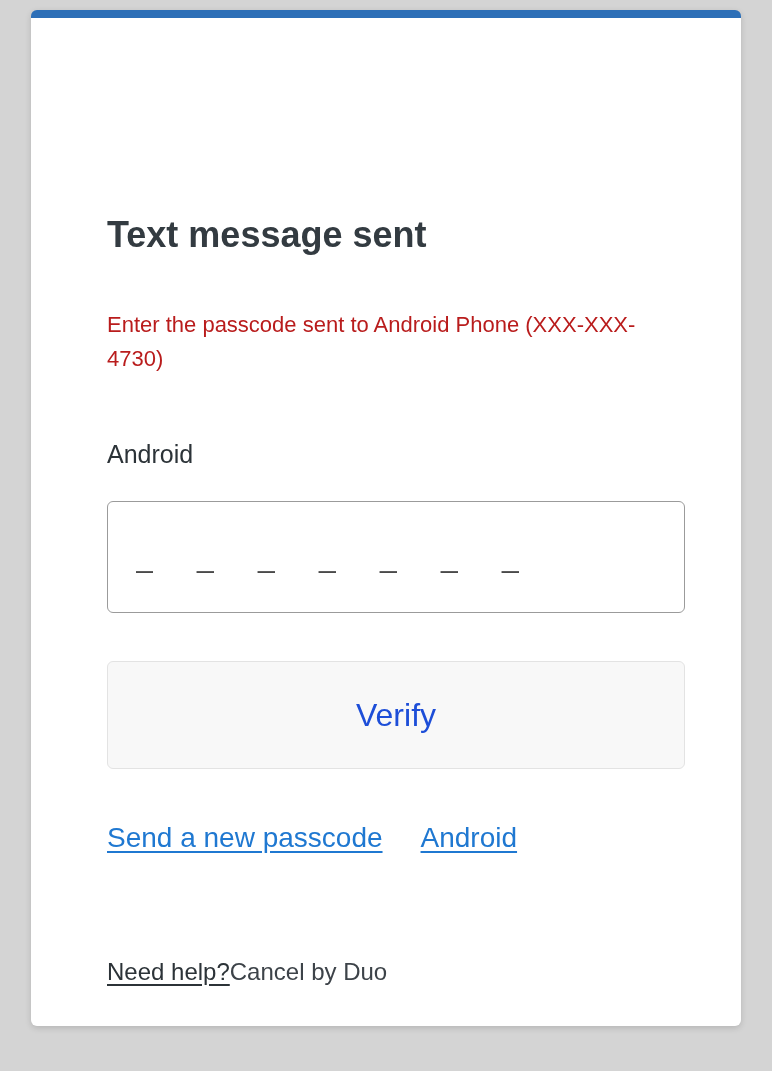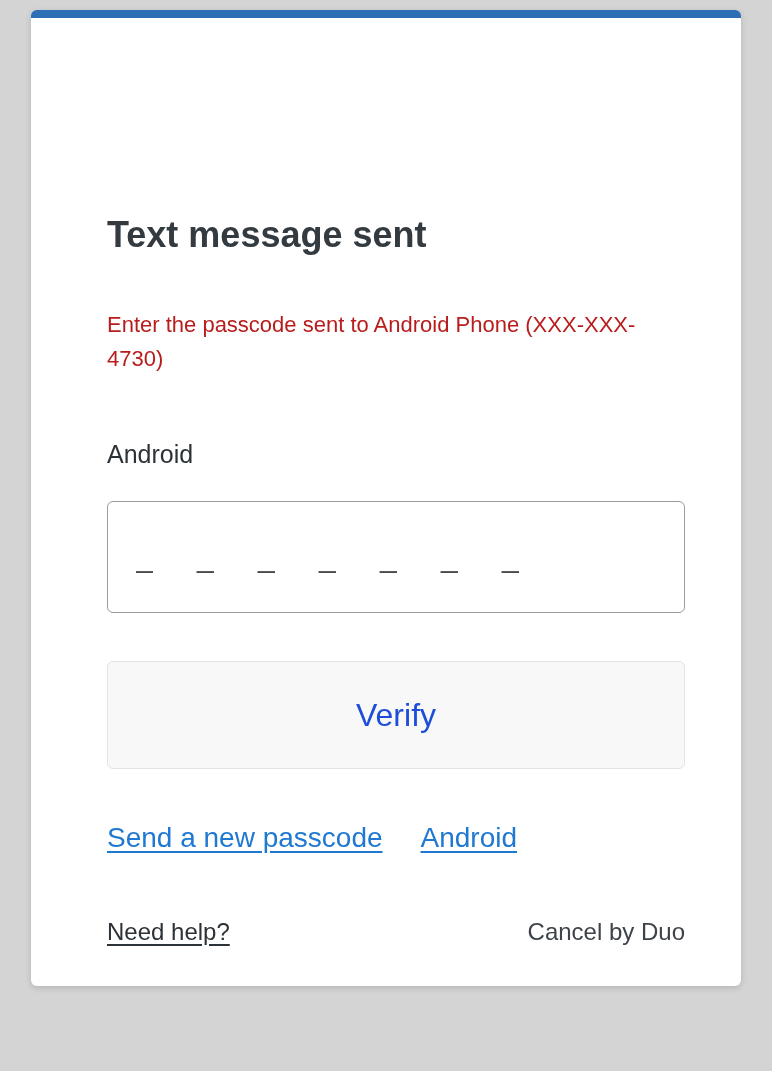--- a/index.html
+++ b/index.html
@@ -89,23 +89,22 @@
       text-decoration: underline;
       text-underline-offset: 4px;
       cursor: pointer;
       background: none;
       border: none;
       font-family: inherit;
       padding: 0;
     }
     .footer {
       display: flex;
-      justify-content: space-between;
       align-items: center;
-      margin-top: 44px;
+      margin-top: 84px;
     }
     .help-link {
       color: #2c3338;
       font-size: 24px;
       text-decoration: underline;
       text-underline-offset: 4px;
       cursor: pointer;
       background: none;
       border: none;
       font-family: inherit;

